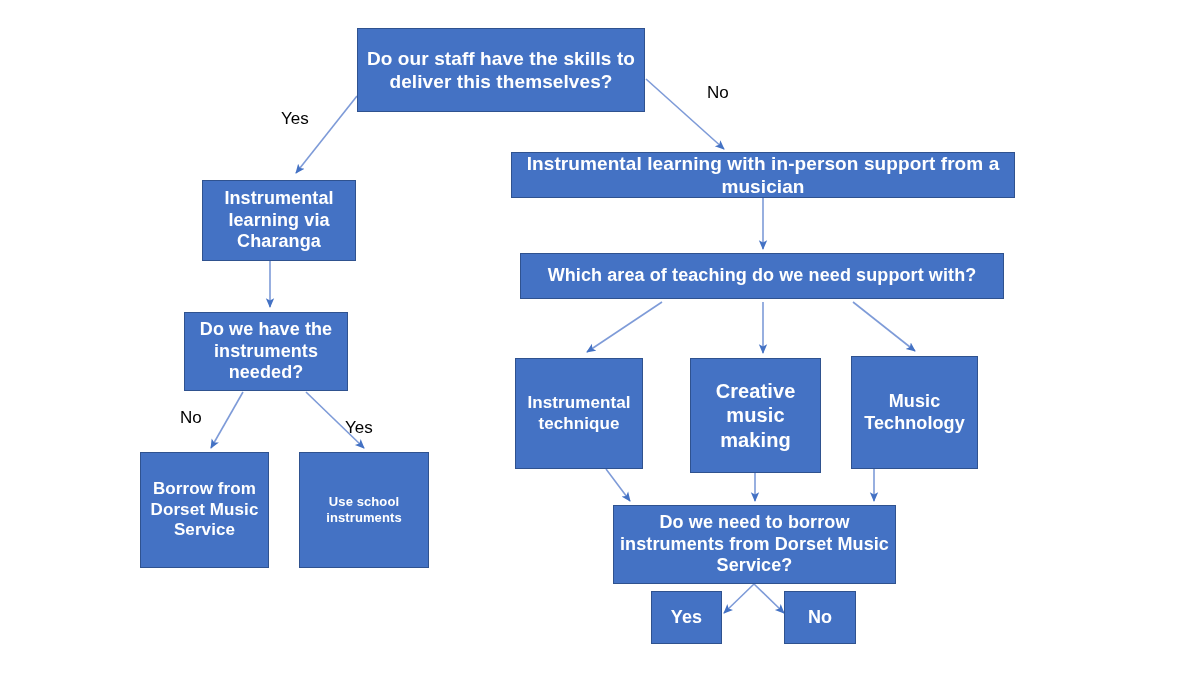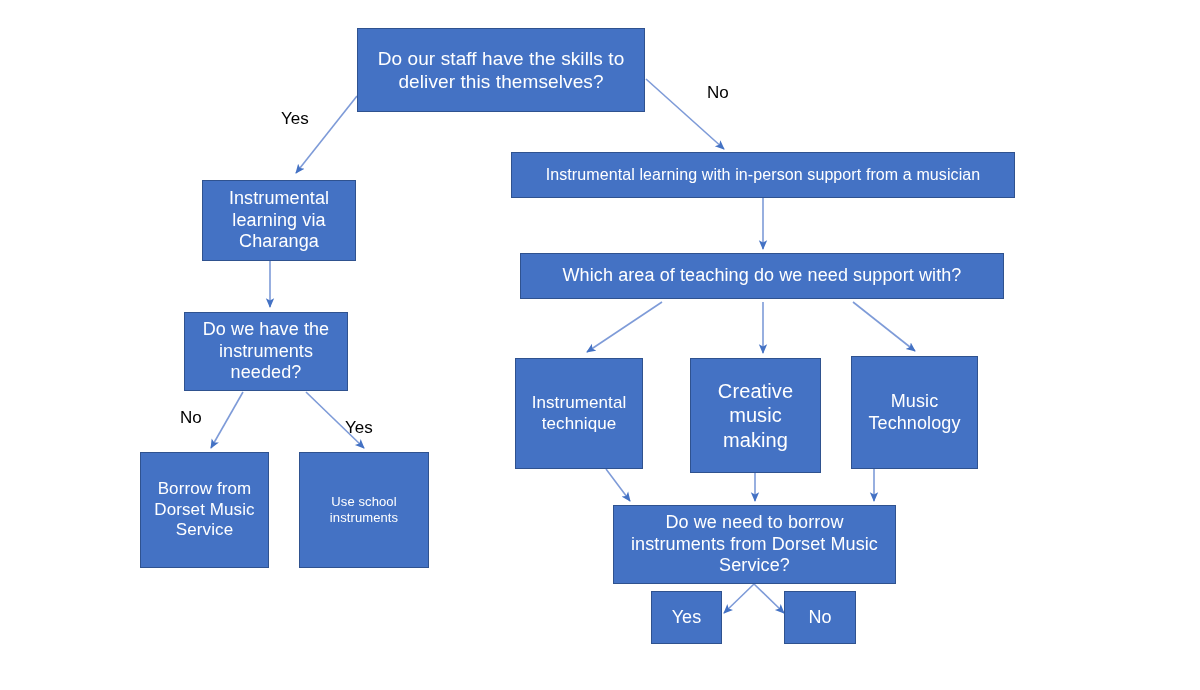--- a/index.html
+++ b/index.html
@@ -21,21 +21,21 @@
     position: absolute;
     background: #4472C4;
     border: 1px solid #2F528F;
     color: #ffffff;
     display: flex;
     align-items: center;
     justify-content: center;
     text-align: center;
     box-sizing: border-box;
     line-height: 1.22;
-    font-weight: 400;
+    font-weight: 700;
     letter-spacing: 0.1px;
     padding: 0 6px;
   }
   .node span {
     display: block;
     width: 100%;
   }
   .edge-label {
     position: absolute;
     color: #000000;
@@ -106,21 +106,21 @@
   </div>
 
   <div class="node" style="left:140px; top:452px; width:129px; height:116px; font-size:17px;">
     <span>Borrow from Dorset Music Service</span>
   </div>
 
   <div class="node" style="left:299px; top:452px; width:130px; height:116px; font-size:13px;">
     <span>Use school instruments</span>
   </div>
 
-  <div class="node" style="left:511px; top:152px; width:504px; height:46px; font-size:16px;">
+  <div class="node" style="left:511px; top:152px; width:504px; height:46px; font-size:19px;">
     <span>Instrumental learning with in-person support from a musician</span>
   </div>
 
   <div class="node" style="left:520px; top:253px; width:484px; height:46px; font-size:18px;">
     <span>Which area of teaching do we need support with?</span>
   </div>
 
   <div class="node" style="left:515px; top:358px; width:128px; height:111px; font-size:17px;justify-content:center;">
     <span>Instrumental technique</span>
   </div>

